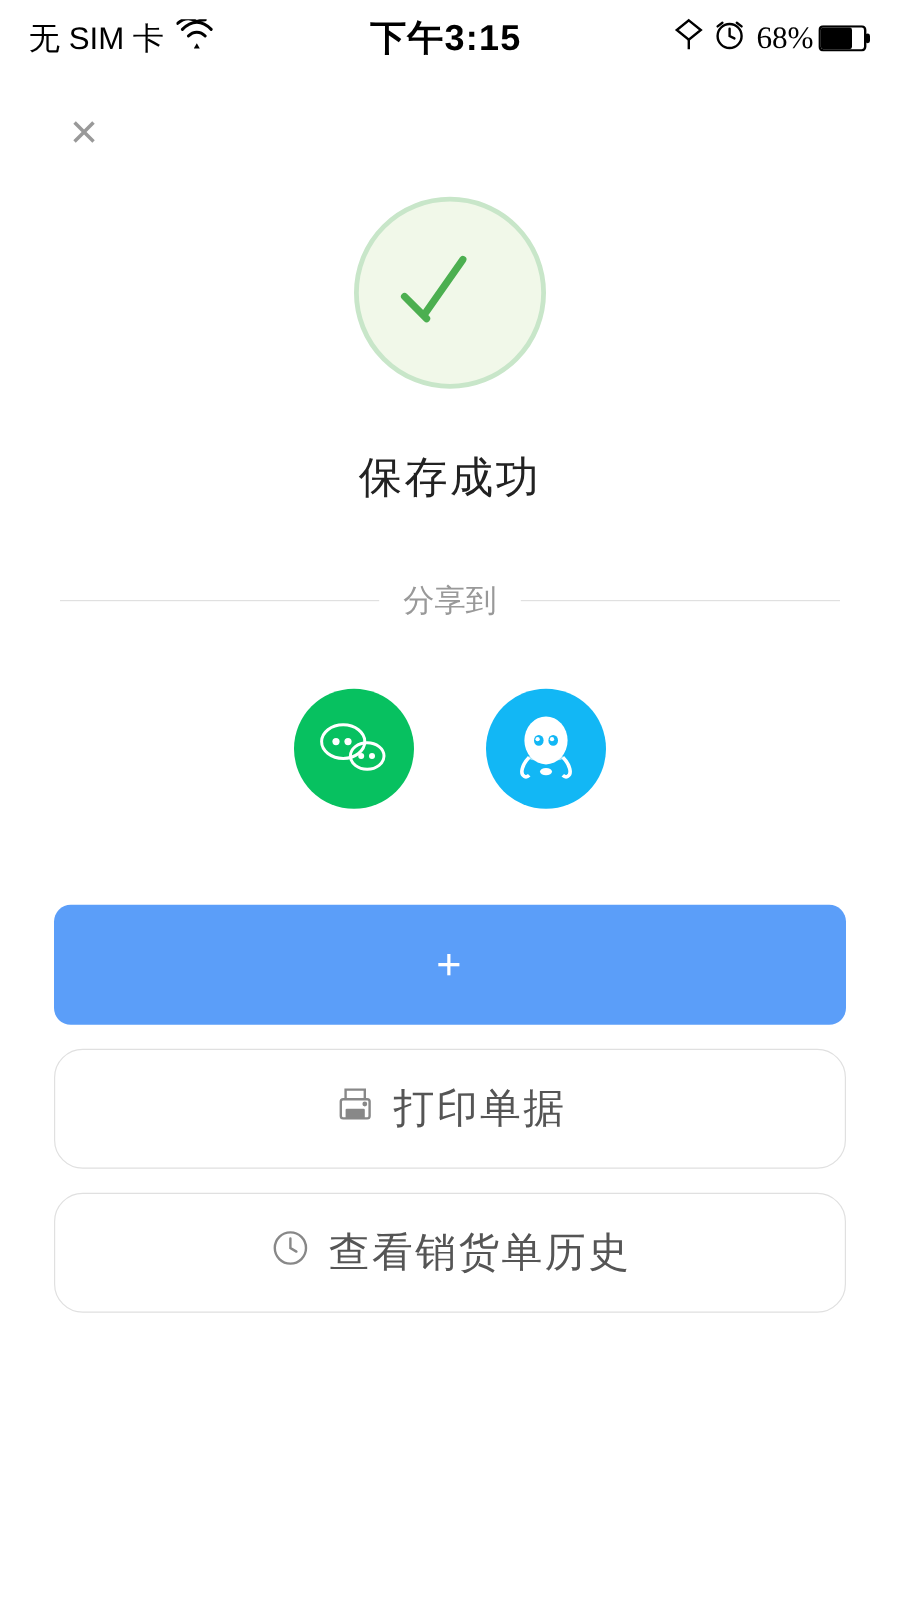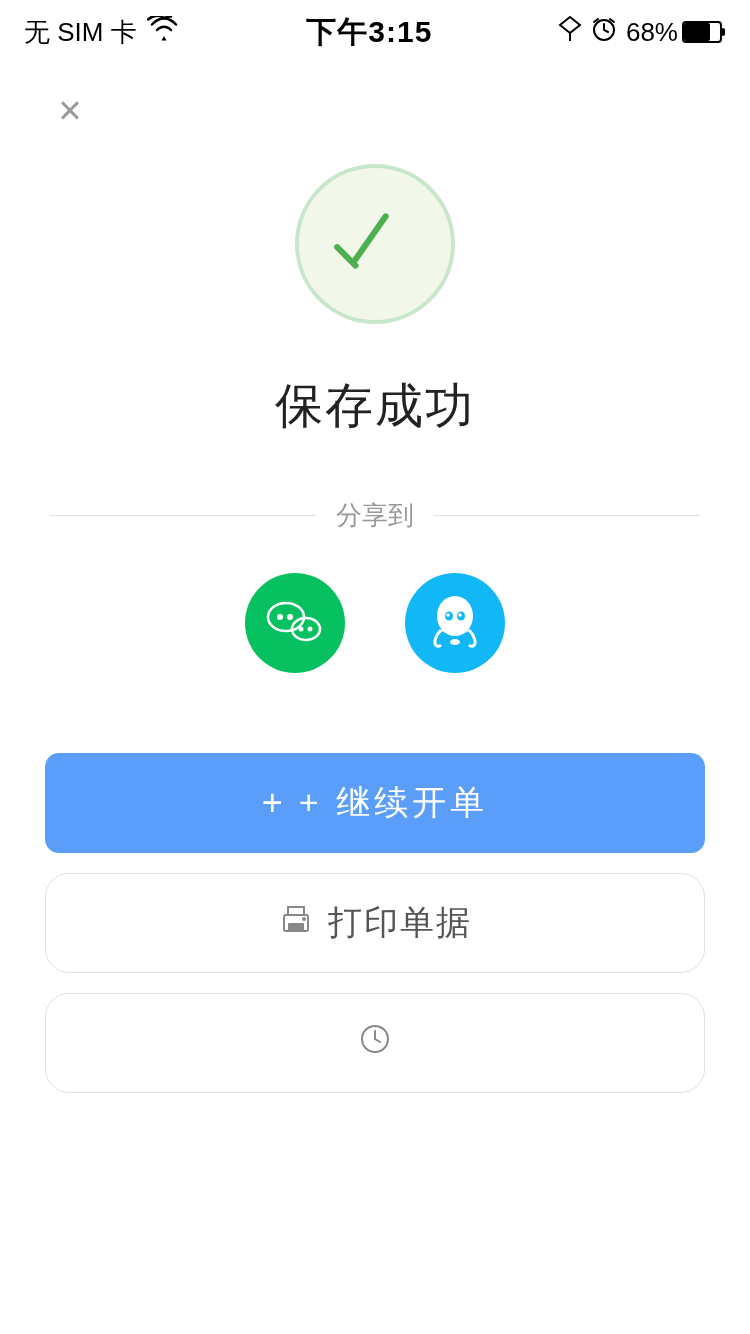--- a/index.html
+++ b/index.html
@@ -39,20 +39,21 @@
     .status-right {
       display: flex;
       align-items: center;
       gap: 8px;
       font-size: 26px;
     }
     .battery-container {
       display: flex;
       align-items: center;
       gap: 4px;
+      font-family: Liberation Serif, serif;
     }
     .battery-text { font-size: 26px; }
 
     
     .close-btn {
       position: absolute;
       top: 80px;
       left: 40px;
       width: 60px;
       height: 60px;
@@ -113,41 +114,41 @@
       width: 60px;
       height: 6px;
       background: #4caf50;
       transform: rotate(-55deg);
       transform-origin: 0 50%;
       border-radius: 3px;
     }
 
     
     .success-title {
-      font-size: 48px;
+      font-size: 36px;
       font-weight: 400;
       color: #222;
       margin-bottom: 60px;
       letter-spacing: 2px;
     }
 
     
     .share-section {
       width: 100%;
       display: flex;
       flex-direction: column;
       align-items: center;
       margin-bottom: 60px;
     }
     .share-divider {
       width: 100%;
       display: flex;
       align-items: center;
       padding: 0 50px;
-      margin-bottom: 40px;
+      margin-bottom: 56px;
     }
     .divider-line {
       flex: 1;
       height: 1px;
       background: #e0e0e0;
     }
     .share-label {
       font-size: 26px;
       color: #999;
       padding: 0 20px;
@@ -295,21 +296,20 @@
           <ellipse cx="30" cy="54" rx="5" ry="3" fill="white"></ellipse>
         </svg>
       </div>
     </div>
   </div>
 
   <div class="action-buttons">
 
     <button class="btn-primary">
       <span style="font-size:36px; font-weight:300;">+</span>
-      <span style="font-weight:400; letter-spacing:4px;">+ 继续开单</span>
     </button>
 
     <button class="btn-secondary">
       <span>
         <svg width="36" height="36" viewBox="0 0 36 36" fill="none">
           <rect x="6" y="14" width="24" height="16" rx="2" stroke="#888" stroke-width="2"></rect>
           <path d="M10 14V6h16v8" stroke="#888" stroke-width="2"></path>
           <rect x="10" y="22" width="16" height="8" rx="1" fill="#888"></rect>
           <circle cx="26" cy="18" r="2" fill="#888"></circle>
         </svg>
@@ -317,16 +317,17 @@
       <span>打印单据</span>
     </button>
 
     <button class="btn-secondary">
       <span>
         <svg width="36" height="36" viewBox="0 0 36 36" fill="none">
           <circle cx="18" cy="18" r="13" stroke="#888" stroke-width="2"></circle>
           <path d="M18 10v8l5 3" stroke="#888" stroke-width="2" stroke-linecap="round"></path>
         </svg>
       </span>
+      <span>查看销货单历史</span>
     </button>
   </div>
 
 </div>
 
 </body></html>

